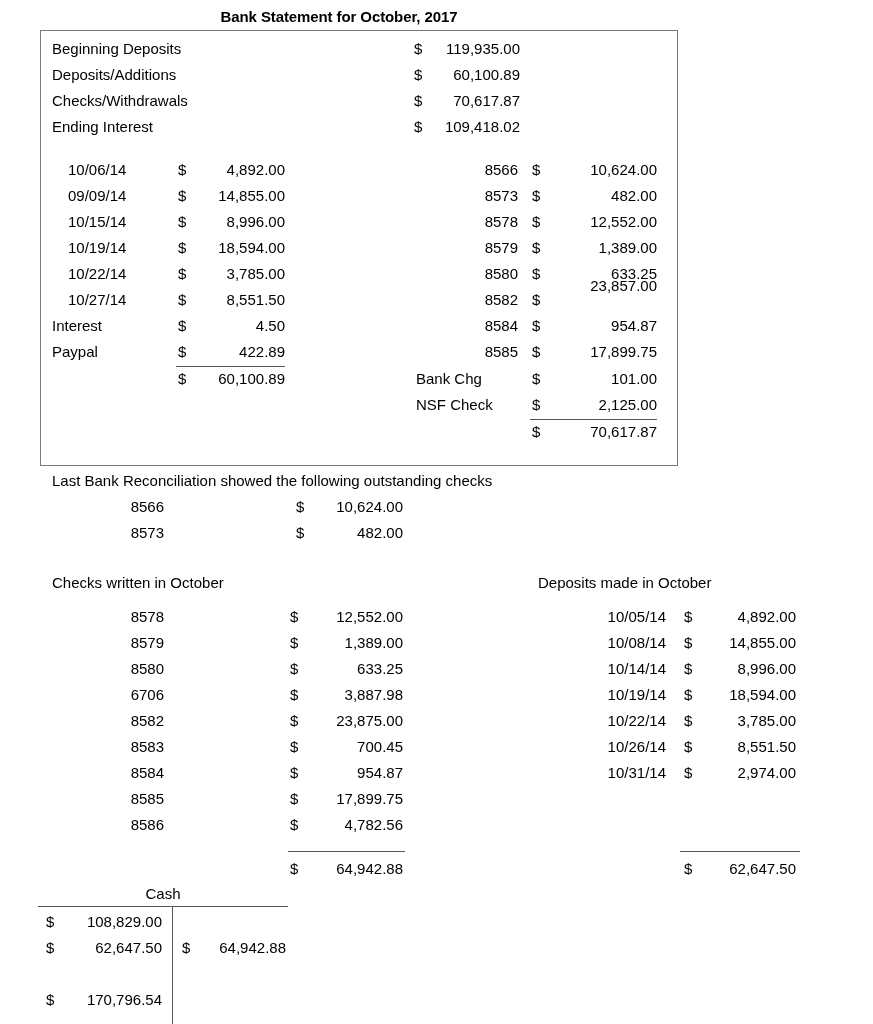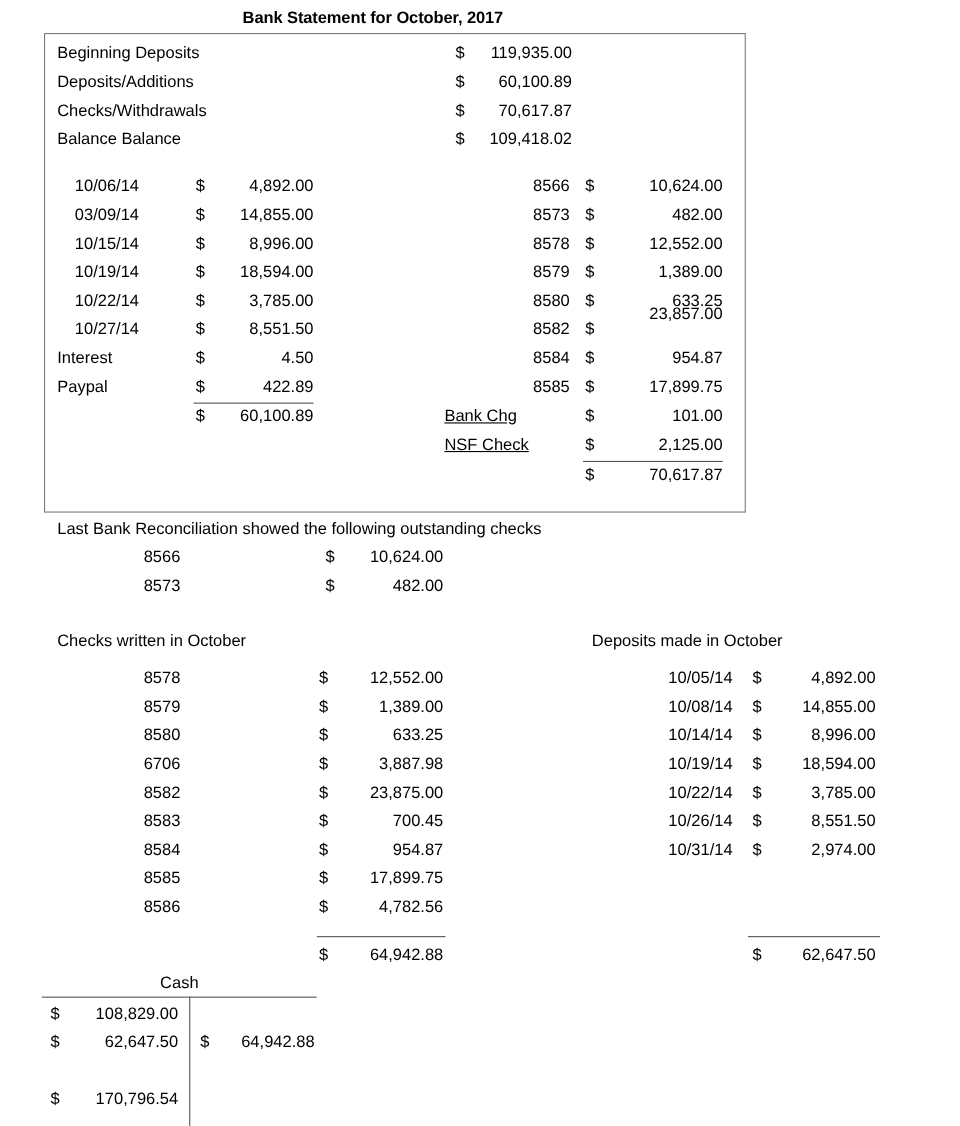--- a/index.html
+++ b/index.html
@@ -42,21 +42,21 @@
   .srow-amt { left: 414px; width: 106px; text-align: right; }
 
   
   .dep-date { left: 68px; width: 96px; text-align: left; white-space: nowrap; }
   .dep-name { left: 52px; white-space: nowrap; }
   .dep-dollar { left: 178px; }
   .dep-amt { left: 178px; width: 107px; text-align: right; }
 
   
   .chk-num { left: 420px; width: 98px; text-align: right; white-space: nowrap; }
-  .chk-name { left: 404px; white-space: nowrap; text-decoration: underline; }
+  .chk-name { left: 416px; white-space: nowrap; }
   .chk-dollar { left: 532px; }
   .chk-amt { left: 532px; width: 125px; text-align: right; }
 
   .rule {
     position: absolute;
     border-top: 1px solid #555;
     height: 0;
   }
 
   
@@ -103,29 +103,29 @@
 <div class="abs srow-amt" style="top:40px">119,935.00</div>
 
 <div class="abs srow-label" style="top:66px">Deposits/Additions</div>
 <div class="abs srow-dollar" style="top:66px">$</div>
 <div class="abs srow-amt" style="top:66px">60,100.89</div>
 
 <div class="abs srow-label" style="top:92px">Checks/Withdrawals</div>
 <div class="abs srow-dollar" style="top:92px">$</div>
 <div class="abs srow-amt" style="top:92px">70,617.87</div>
 
-<div class="abs srow-label" style="top:118px">Balance Balance</div>
+<div class="abs srow-label" style="top:118px">Ending Interest</div>
 <div class="abs srow-dollar" style="top:118px">$</div>
 <div class="abs srow-amt" style="top:118px">109,418.02</div>
 
 <div class="abs dep-date" style="top:161px">10/06/14</div>
 <div class="abs dep-dollar" style="top:161px">$</div>
 <div class="abs dep-amt" style="top:161px">4,892.00</div>
 
-<div class="abs dep-date" style="top:187px">03/09/14</div>
+<div class="abs dep-date" style="top:187px">09/09/14</div>
 <div class="abs dep-dollar" style="top:187px">$</div>
 <div class="abs dep-amt" style="top:187px">14,855.00</div>
 
 <div class="abs dep-date" style="top:213px">10/15/14</div>
 <div class="abs dep-dollar" style="top:213px">$</div>
 <div class="abs dep-amt" style="top:213px">8,996.00</div>
 
 <div class="abs dep-date" style="top:239px">10/19/14</div>
 <div class="abs dep-dollar" style="top:239px">$</div>
 <div class="abs dep-amt" style="top:239px">18,594.00</div>

